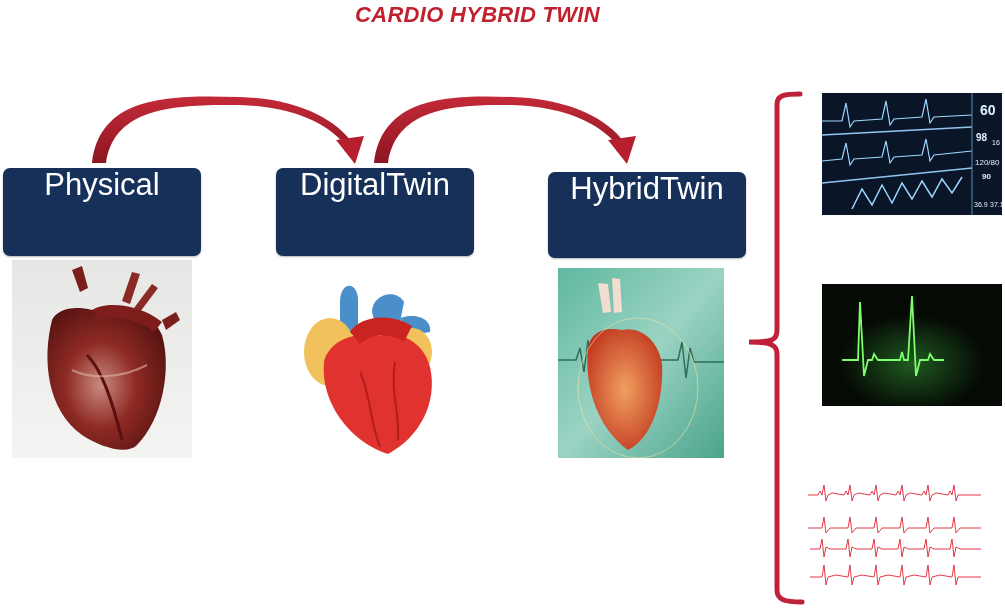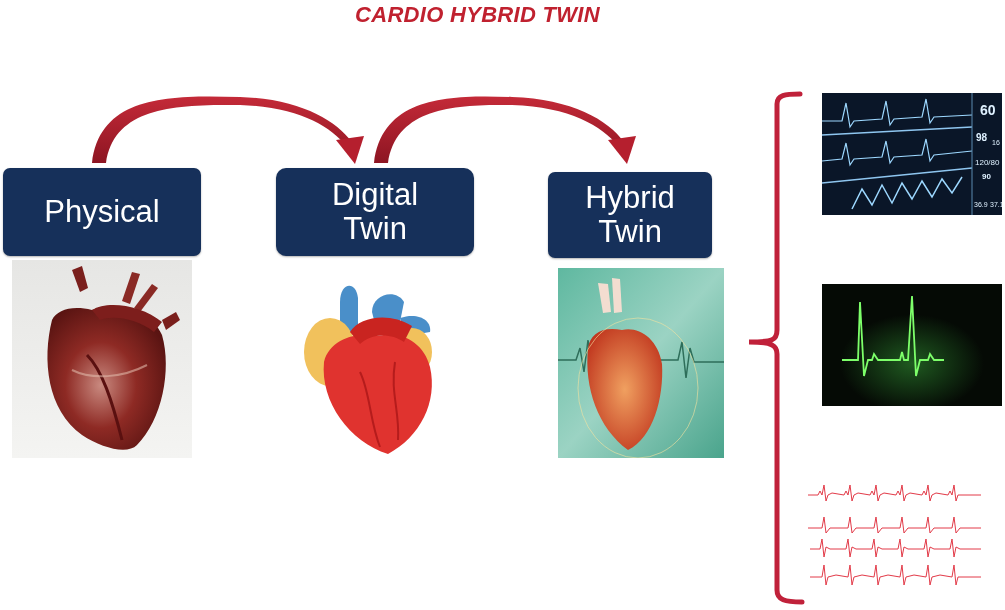--- a/index.html
+++ b/index.html
@@ -1,22 +1,22 @@
 <!DOCTYPE html>
 <html><head>
 <meta charset="utf-8">
 <style>
   html,body{margin:0;padding:0;background:#ffffff;}
   body{width:1005px;height:610px;position:relative;overflow:hidden;font-family:"Liberation Sans",sans-serif;}
   .title{position:absolute;left:0;top:2px;width:955px;text-align:center;color:#c0212f;font-weight:bold;font-size:22px;letter-spacing:0.3px;font-style:italic;}
-  .label-box{position:absolute;background:#16305a;border-radius:7px;color:#ffffff;text-align:center;font-size:31px;line-height:34px;display:flex;flex-direction:column;justify-content:center;box-shadow:0 1px 2px rgba(0,0,0,0.3);}
+  .label-box{position:absolute;background:#16305a;border-radius:7px;color:#ffffff;text-align:center;font-size:31px;line-height:34px;display:flex;flex-direction:row;justify-content:center;box-shadow:0 1px 2px rgba(0,0,0,0.3);}
   .label-box span{display:block;}
   #box-physical{left:3px;top:168px;width:198px;height:88px;}
-  #box-digital{left:276px;top:168px;width:198px;height:88px;border-radius:10px;}
-  #box-hybrid{left:548px;top:172px;width:164px;height:86px;}
+  #box-digital{left:276px;top:168px;width:198px;height:88px;}
+  #box-hybrid{left:548px;top:172px;width:198px;height:86px;}
   .img{position:absolute;text-decoration:underline;}
   svg{display:block;}
   #arrows{position:absolute;left:0;top:0;}
 </style>
 </head>
 <body>
 
 <div class="title">CARDIO HYBRID TWIN</div>
 
 <svg id="arrows" width="760" height="170">

